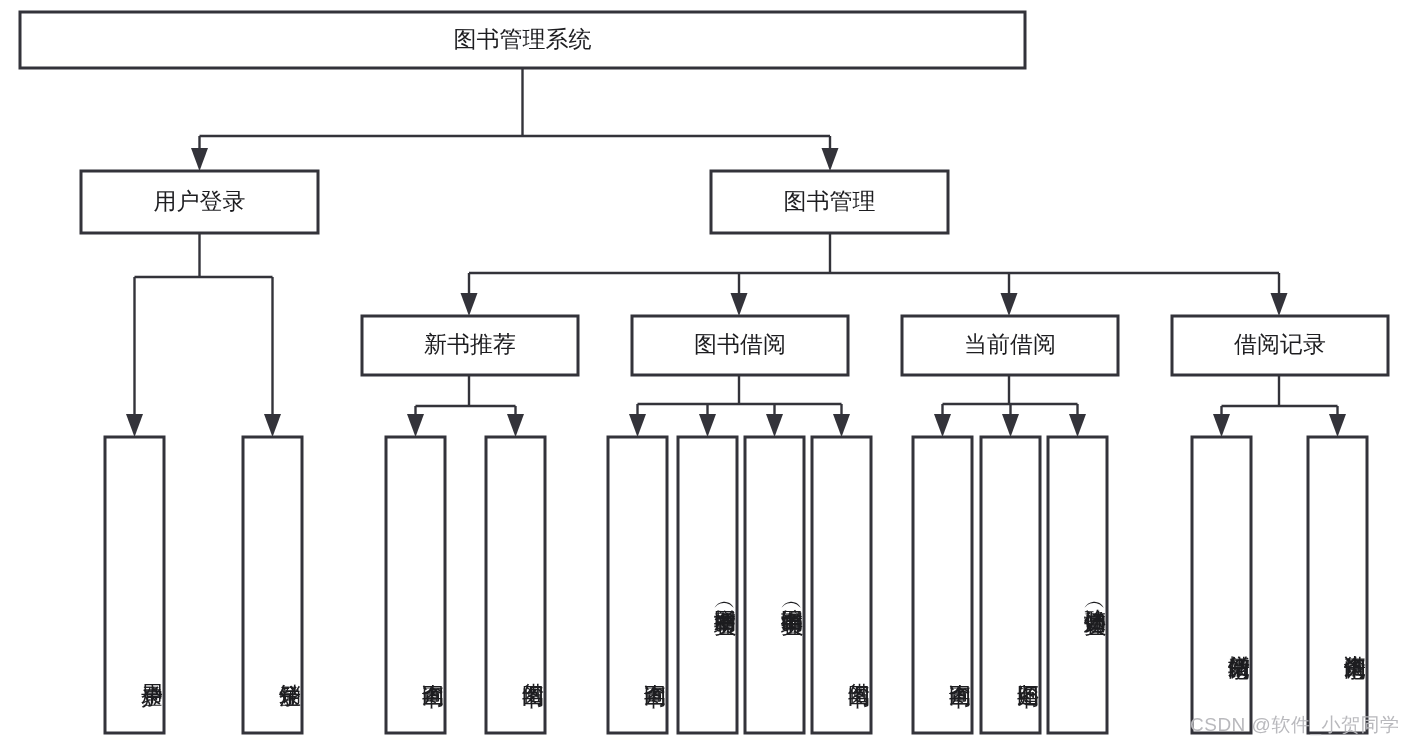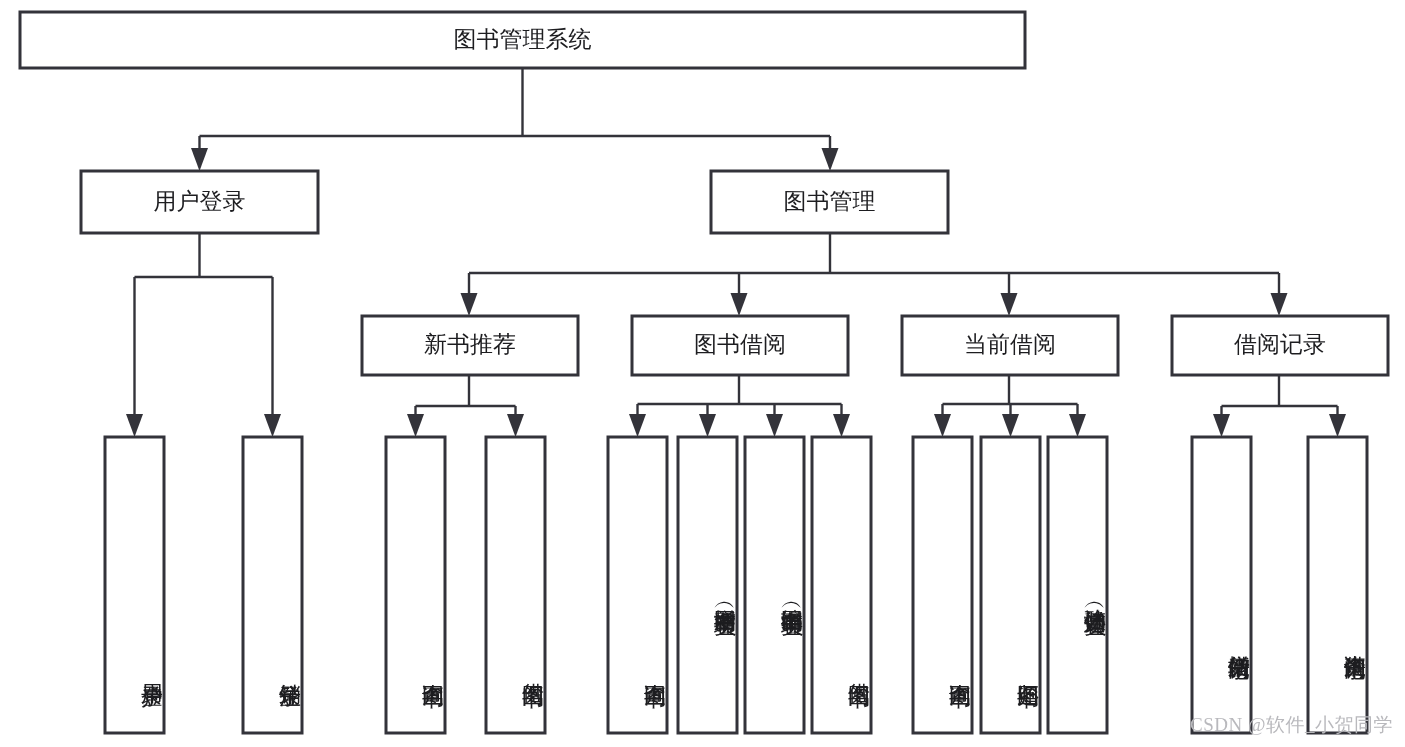--- a/index.html
+++ b/index.html
@@ -60,21 +60,21 @@
     letter-spacing: 1px;
     white-space: nowrap;
     pointer-events: none;
     text-align: center;
     display: flex;
     align-items: flex-start;
     justify-content: center;
   }
   .watermark {
     position: absolute;
-    font-family: Liberation Serif, serif;
+    font-family: Liberation Sans, sans-serif;
     font-size: 19px;
     color: #b9b9bd;
     white-space: nowrap;
     letter-spacing: 0.5px;
   }
 </style>
 </head>
 <body>
 
 <div id="diagram-root">

